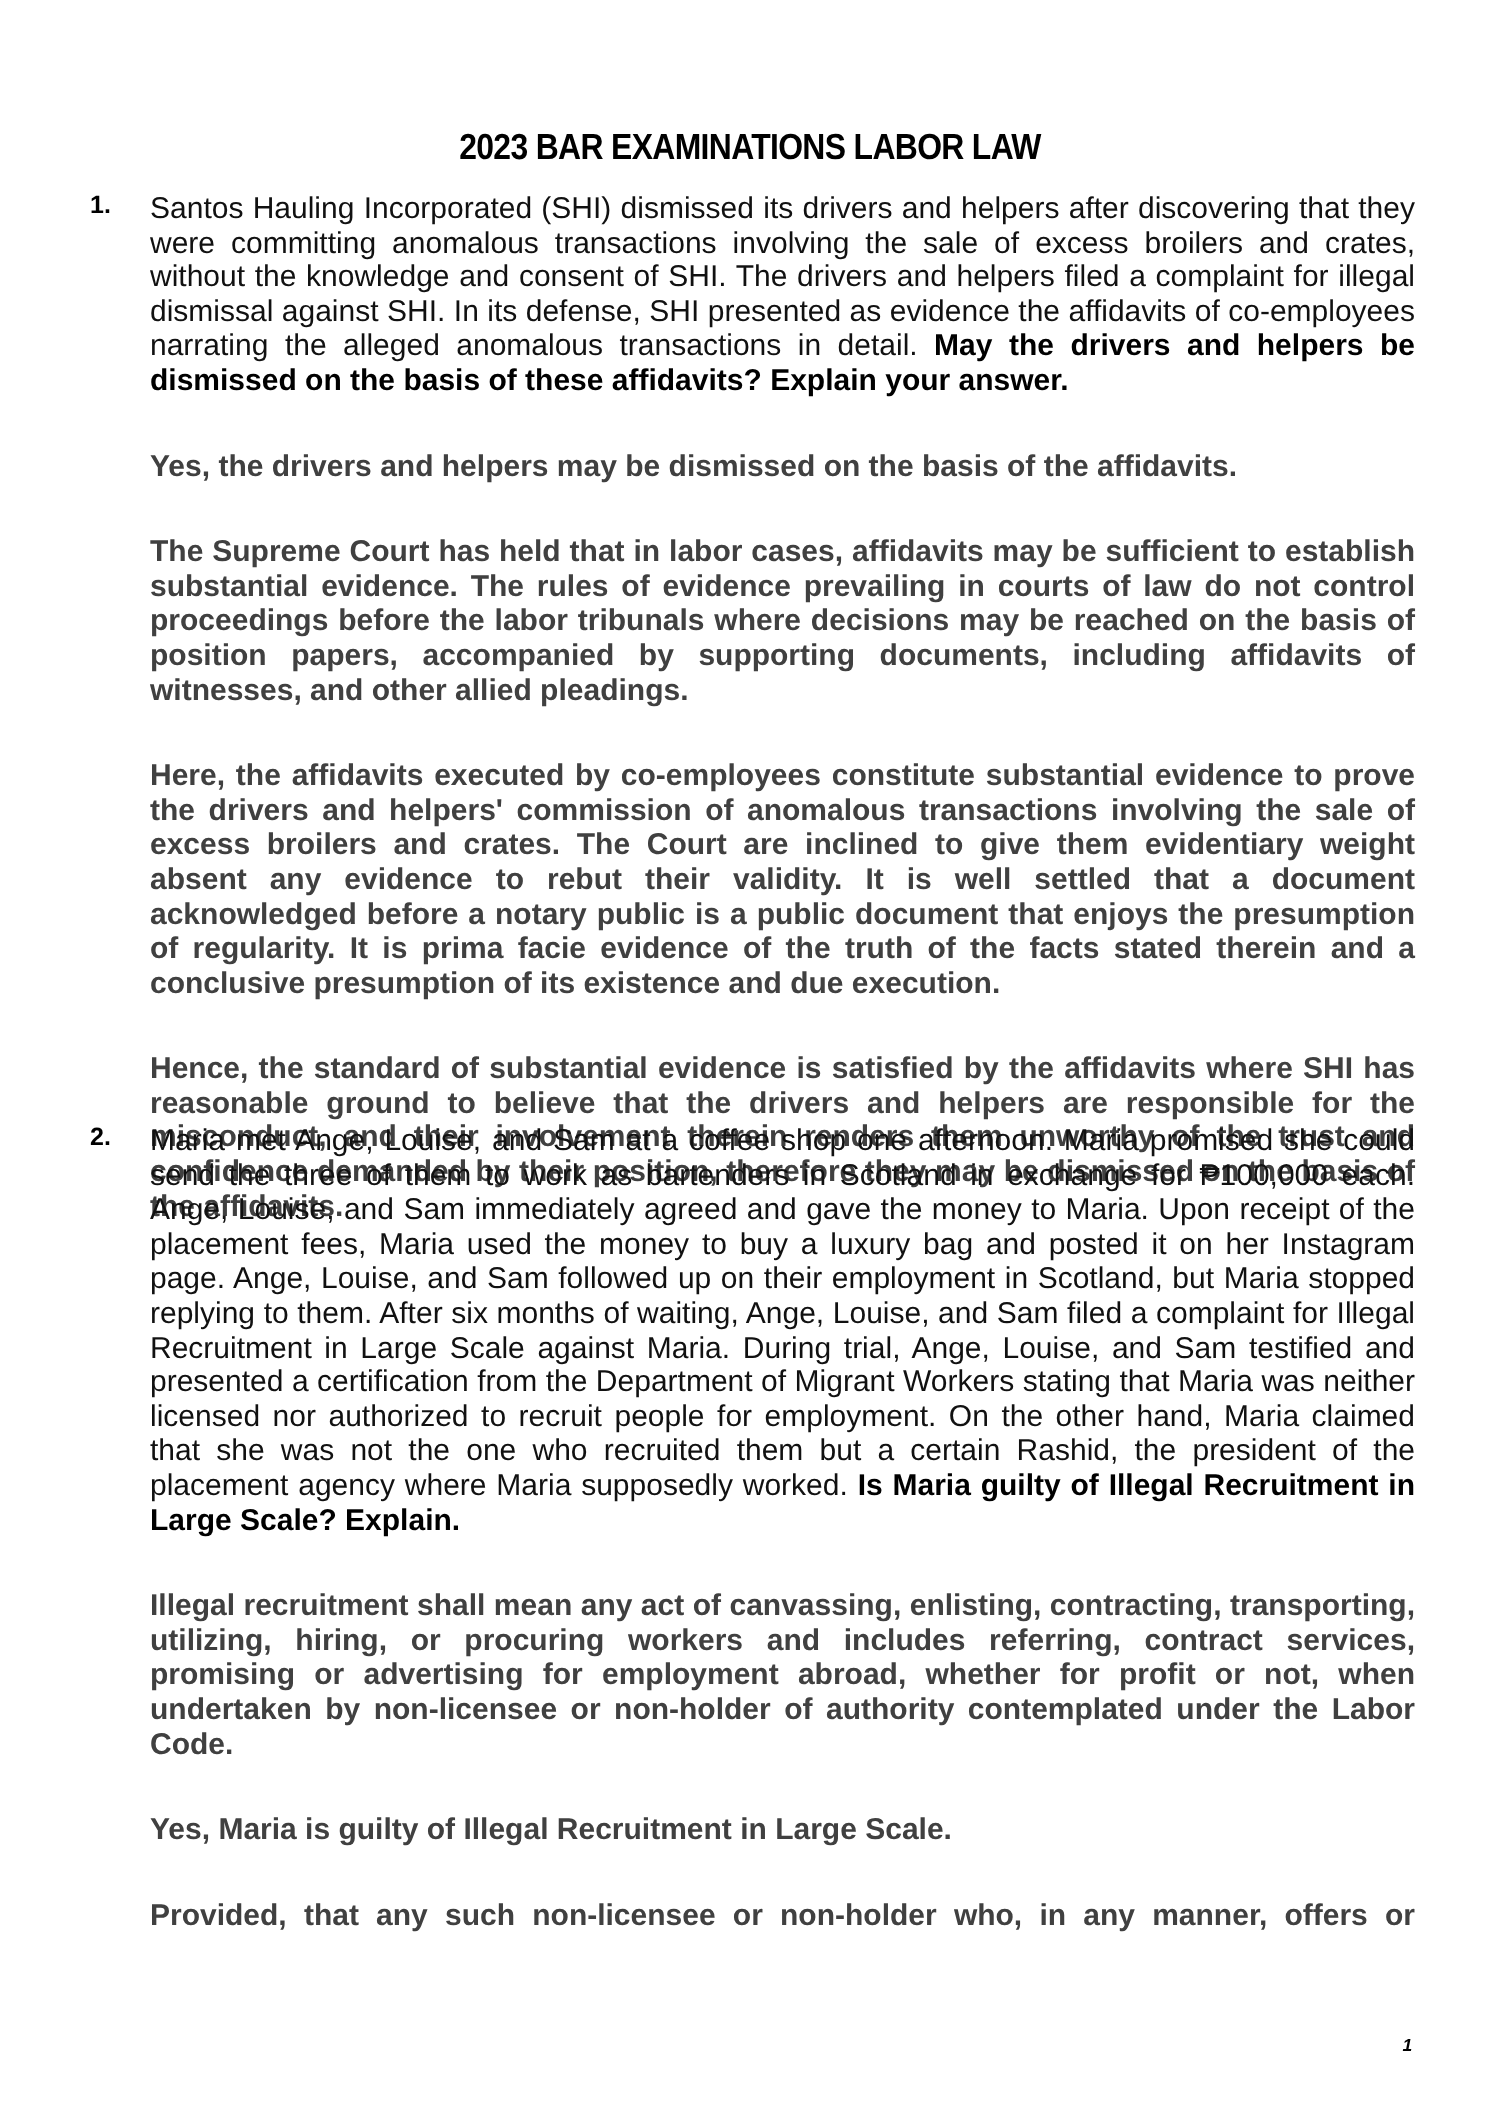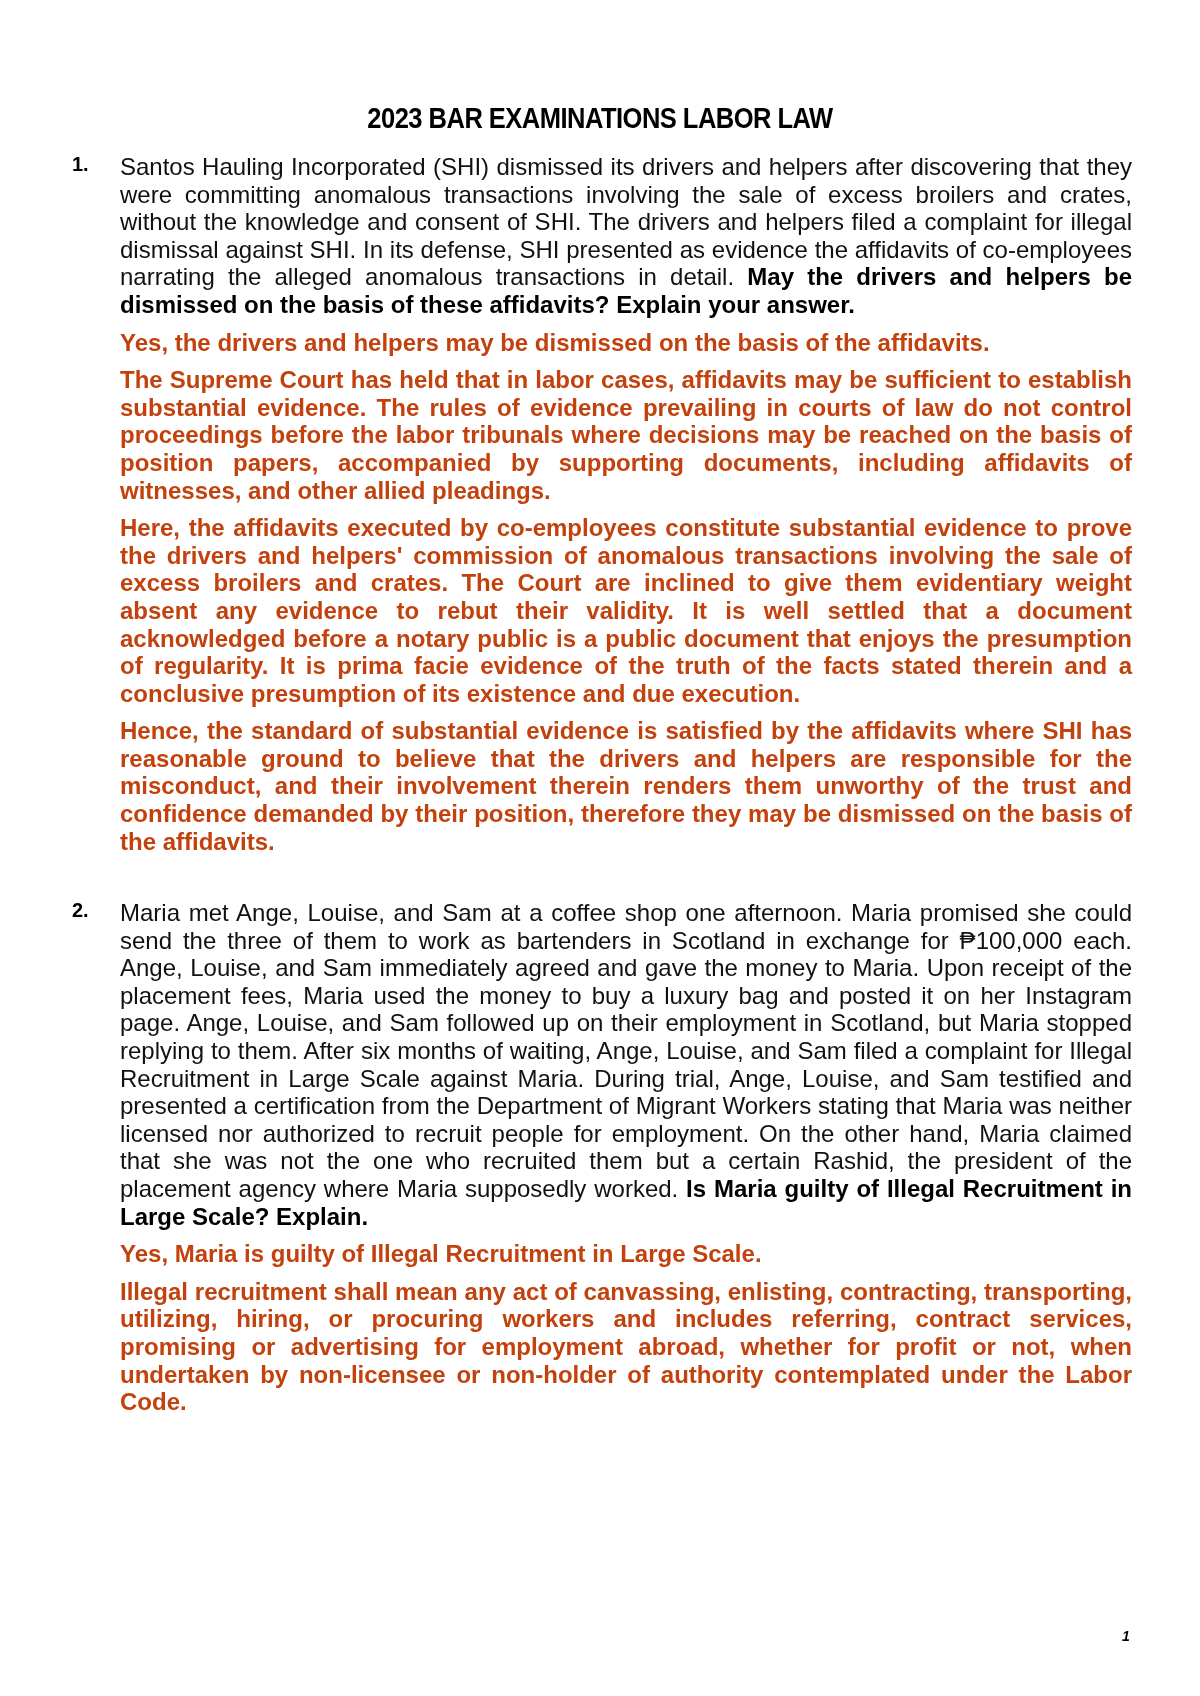--- a/index.html
+++ b/index.html
@@ -10,21 +10,21 @@
       text-align: center; font-family: "Liberation Sans", sans-serif;
       font-weight: bold; font-size: 29px; color: #000; letter-spacing: -0.6px;
       transform: scaleX(0.88);
     }
     .item { position: absolute; left: 72px; width: 1060px; }
     .num { position: absolute; left: 0; top: 0; font-family: "Liberation Sans", sans-serif; font-weight: bold; font-size: 20px; color: #000; }
     .body { margin-left: 48px; }
     p { margin: 0; font-family: "Liberation Sans", sans-serif; font-size: 24px; line-height: 27.6px; text-align: justify; }
     .q { color: #111; }
     .q b { color: #000; }
-    .a { color: #c2410c; font-weight: bold; margin-top: 10px; }
+    .a { color: #404040; font-weight: bold; margin-top: 41px; }
     .pagenum { position: absolute; left: 1122px; top: 1628px; font-family: "Liberation Sans", sans-serif; font-weight: bold; font-style: italic; font-size: 14px; color: #000; }
   </style>
 </head>
 <body>
 
 <div class="page">
   <div class="title">2023 BAR EXAMINATIONS LABOR LAW</div>
 
   <div class="item" style="top:153px;">
     <span class="num">1.</span>
@@ -34,19 +34,20 @@
       <p class="a">The Supreme Court has held that in labor cases, affidavits may be sufficient to establish substantial evidence. The rules of evidence prevailing in courts of law do not control proceedings before the labor tribunals where decisions may be reached on the basis of position papers, accompanied by supporting documents, including affidavits of witnesses, and other allied pleadings.</p>
       <p class="a">Here, the affidavits executed by co-employees constitute substantial evidence to prove the drivers and helpers' commission of anomalous transactions involving the sale of excess broilers and crates. The Court are inclined to give them evidentiary weight absent any evidence to rebut their validity. It is well settled that a document acknowledged before a notary public is a public document that enjoys the presumption of regularity. It is prima facie evidence of the truth of the facts stated therein and a conclusive presumption of its existence and due execution.</p>
       <p class="a">Hence, the standard of substantial evidence is satisfied by the affidavits where SHI has reasonable ground to believe that the drivers and helpers are responsible for the misconduct, and their involvement therein renders them unworthy of the trust and confidence demanded by their position, therefore they may be dismissed on the basis of the affidavits.</p>
     </div>
   </div>
 
   <div class="item" style="top:899px;">
     <span class="num">2.</span>
     <div class="body">
       <p class="q"><span>Maria met Ange, Louise, and Sam at a coffee shop one afternoon. Maria promised she could send the three of them to work as bartenders in Scotland in exchange for ₱100,000 each. Ange, Louise, and Sam immediately agreed and gave the money to Maria. Upon receipt of the placement fees, Maria used the money to buy a luxury bag and posted it on her Instagram page. Ange, Louise, and Sam followed up on their employment in Scotland, but Maria stopped replying to them. After six months of waiting, Ange, Louise, and Sam filed a complaint for Illegal Recruitment in Large Scale against Maria. During trial, Ange, Louise, and Sam testified and presented a certification from the Department of Migrant Workers stating that Maria was neither licensed nor authorized to recruit people for employment. On the other hand, Maria claimed that she was not the one who recruited them but a certain Rashid, the president of the placement agency where Maria supposedly worked. </span><b>Is Maria guilty of Illegal Recruitment in Large Scale? Explain.</b></p>
+      <p class="a">Illegal recruitment shall mean any act of canvassing, enlisting, contracting, transporting, utilizing, hiring, or procuring workers and includes referring, contract services, promising or advertising for employment abroad, whether for profit or not, when undertaken by non-licensee or non-holder of authority contemplated under the Labor Code.</p>
       <p class="a">Yes, Maria is guilty of Illegal Recruitment in Large Scale.</p>
-      <p class="a">Illegal recruitment shall mean any act of canvassing, enlisting, contracting, transporting, utilizing, hiring, or procuring workers and includes referring, contract services, promising or advertising for employment abroad, whether for profit or not, when undertaken by non-licensee or non-holder of authority contemplated under the Labor Code.</p>
+      <p class="a" style="text-align-last: justify;">Provided, that any such non-licensee or non-holder who, in any manner, offers or</p>
     </div>
   </div>
 
   <div class="pagenum">1</div>
 </div>
 
 </body></html>

